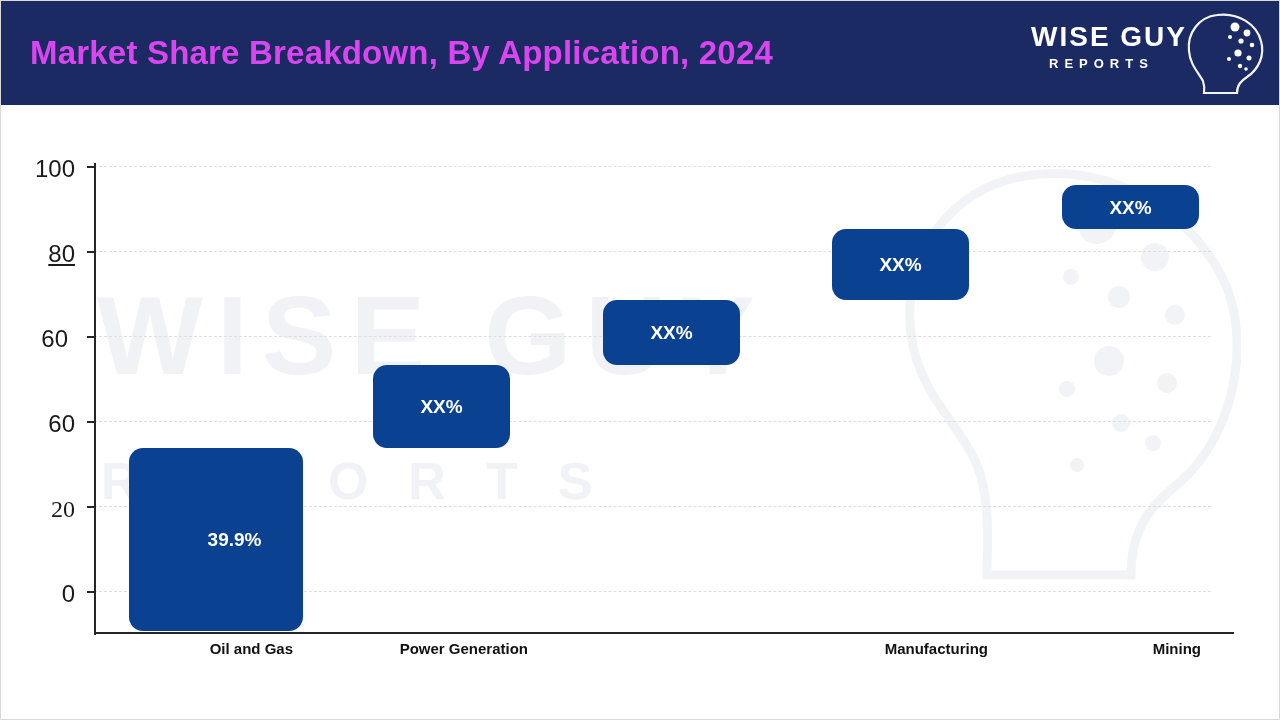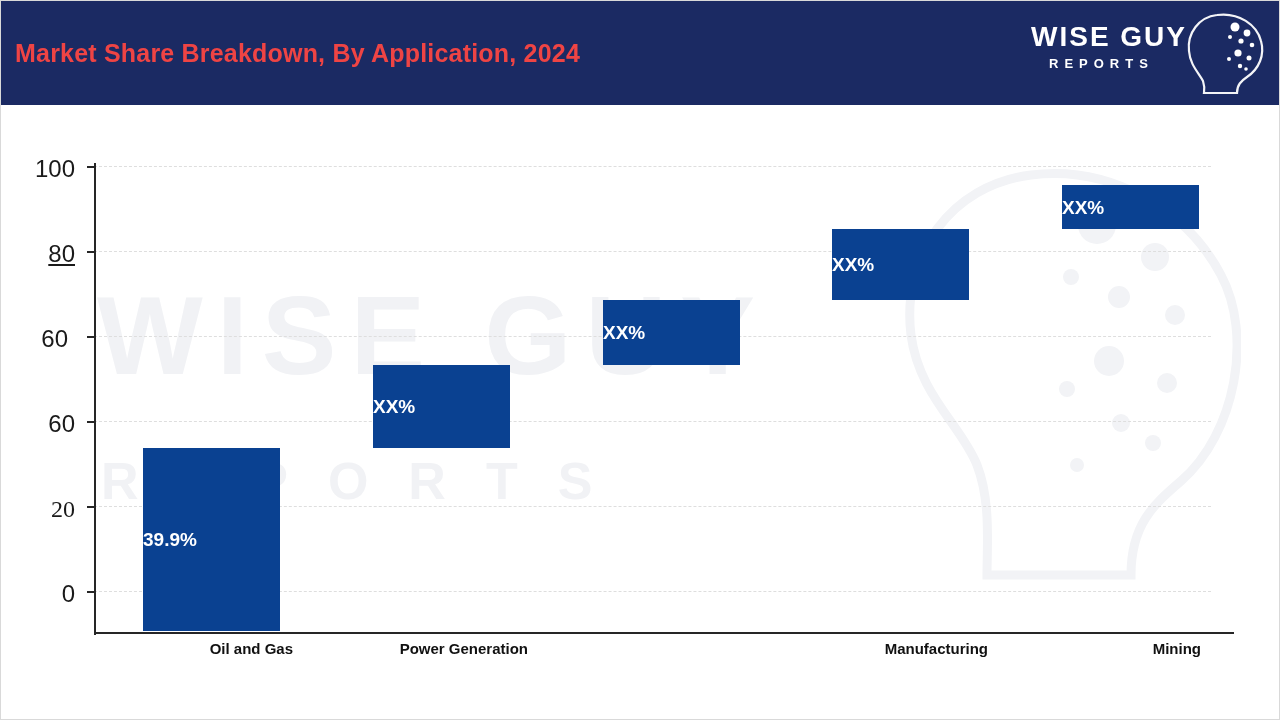--- a/index.html
+++ b/index.html
@@ -27,25 +27,25 @@
     position: absolute;
     left: 0; top: 0;
     width: 1280px;
     height: 104px;
     background: #1b2a63;
     display: flex;
     align-items: center;
     justify-content: space-between;
   }
   .header-title {
-    color: #ef4444;
-    font-size: 25px;
+    color: #d946ef;
+    font-size: 33px;
     font-weight: bold;
     letter-spacing: 0.2px;
-    margin-left: 14px;
+    margin-left: 29px;
     white-space: nowrap;
   }
   .logo {
     position: relative;
     margin-right: 8px;
     width: 250px;
     height: 92px;
     flex: 0 0 auto;
   }
   .logo-text {
@@ -153,20 +153,22 @@
     left: 86px;
     width: 7px;
     height: 0;
     border-top: 2px solid #262626;
   }
   .bar {
     position: absolute;
     background: #0a4191;
     display: flex;
     align-items: center;
+    justify-content: center;
+    border-radius: 14px;
   }
   .bar-label {
     color: #ffffff;
     font-size: 19px;
     font-weight: bold;
     line-height: 1;
   }
   .cat-label {
     position: absolute;
     text-align: right;
@@ -242,21 +244,21 @@
     <div class="ytick-mark" style="top: 401px;"></div>
     <div class="ytick-mark" style="top: 486px;"></div>
 
     <div class="ytick" style="left: 14px; top: 52px;">100</div>
     <div class="ytick" style="left: 14px; top: 137px; text-decoration: underline;">80</div>
     <div class="ytick" style="left: 7px; top: 222px;">60</div>
     <div class="ytick" style="left: 14px; top: 307px;">60</div>
     <div class="ytick" style="left: 14px; top: 392px; font-family: Liberation Serif, serif;">20</div>
     <div class="ytick" style="left: 14px; top: 477px;">0</div>
 
-    <div class="bar" style="left: 142px; top: 343px; width: 137px; height: 183px;">
+    <div class="bar" style="left: 128px; top: 343px; width: 137px; height: 183px; padding-left: 37px;">
       <span class="bar-label">39.9%</span>
     </div>
     <div class="bar" style="left: 372px; top: 260px; width: 137px; height: 83px;">
       <span class="bar-label">XX%</span>
     </div>
     <div class="bar" style="left: 602px; top: 195px; width: 137px; height: 65px;">
       <span class="bar-label">XX%</span>
     </div>
     <div class="bar" style="left: 831px; top: 124px; width: 137px; height: 71px;">
       <span class="bar-label">XX%</span>

